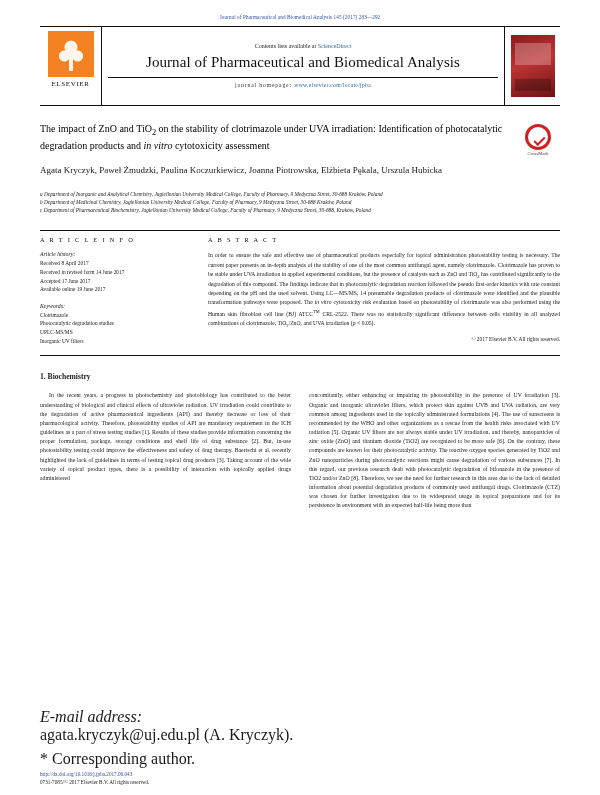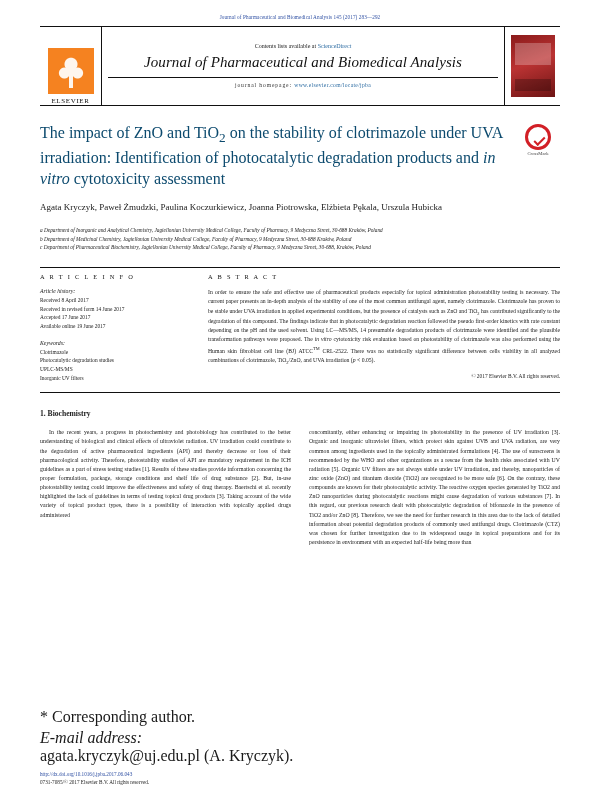--- a/index.html
+++ b/index.html
@@ -39,21 +39,21 @@
     align-items: stretch;
     height: 78px;
     margin-bottom: 16px;
   }
   .masthead-left {
     width: 62px;
     border-right: 1px solid #111;
     display: flex;
     flex-direction: column;
     align-items: center;
-    justify-content: flex-end;
+    justify-content: flex-start;
     padding-top: 4px;
     box-sizing: border-box;
   }
   .elsevier-tree {
     width: 46px;
     height: 46px;
     background: #f58220;
     position: relative;
     overflow: hidden;
   }
@@ -95,21 +95,20 @@
   }
   .contents-line .sd {
     color: #2d6ca2;
   }
   .journal-title {
     font-size: 15px;
     font-family: "Liberation Serif", serif;
     color: #111;
     margin-bottom: 6px;
     letter-spacing: 0.005em;
-    font-style: italic;
   }
   .homepage-bar {
     width: 100%;
     border-top: 1px solid #111;
     padding-top: 4px;
     text-align: center;
     font-size: 5.6px;
     letter-spacing: 0.16em;
     color: #333;
   }
@@ -142,23 +141,23 @@
   }
 
   
   .title-row {
     display: flex;
     align-items: flex-start;
     gap: 10px;
   }
   .article-title {
     flex: 1;
-    font-size: 16px;
+    font-size: 10px;
     line-height: 1.32;
-    color: #0c4a6e;
+    color: #000000;
     margin: 0 0 12px 0;
     font-weight: normal;
   }
   .article-title .it { font-style: italic; }
   .crossmark {
     width: 44px;
     flex: 0 0 44px;
     text-align: center;
     margin-top: 2px;
   }
@@ -370,27 +369,27 @@
   <div class="body-cols">
     <div class="bcol">
       <p>In the recent years, a progress in photochemistry and photobiology has contributed to the better understanding of biological and clinical effects of ultraviolet radiation. UV irradiation could contribute to the degradation of active pharmaceutical ingredients (API) and thereby decrease or loss of their pharmacological activity. Therefore, photostability studies of API are mandatory requirement in the ICH guidelines as a part of stress testing studies [1]. Results of these studies provide information concerning the proper formulation, package, storage conditions and shelf life of drug substance [2]. But, in-use photostability testing could improve the effectiveness and safety of drug therapy. Baertschi et al. recently highlighted the lack of guidelines in terms of testing topical drug products [3]. Taking account of the wide variety of topical product types, there is a possibility of interaction with topically applied drugs administered</p>
     </div>
     <div class="bcol">
       <p class="no-indent">concomitantly, either enhancing or impairing its photostability in the presence of UV irradiation [3]. Organic and inorganic ultraviolet filters, which protect skin against UVB and UVA radiation, are very common among ingredients used in the topically administrated formulations [4]. The use of sunscreens is recommended by the WHO and other organizations as a rescue from the health risks associated with UV radiation [5]. Organic UV filters are not always stable under UV irradiation, and thereby, nanoparticles of zinc oxide (ZnO) and titanium dioxide (TiO2) are recognized to be more safe [6]. On the contrary, these compounds are known for their photocatalytic activity. The reactive oxygen species generated by TiO2 and ZnO nanoparticles during photocatalytic reactions might cause degradation of various substances [7]. In this regard, our previous research dealt with photocatalytic degradation of bifonazole in the presence of TiO2 and/or ZnO [8]. Therefore, we see the need for further research in this area due to the lack of detailed information about potential degradation products of commonly used antifungal drugs. Clotrimazole (CTZ) was chosen for further investigation due to its widespread usage in topical preparations and for its persistence in environment with an expected half-life being more than</p>
     </div>
   </div>
 
   <div class="footnote-wrap">
-    <div class="fn-line" style="margin-bottom:3px;">
-      <span>*</span>
-      <span>Corresponding author.</span>
-    </div>
     <div class="fn-line" style="margin-bottom:6px;">
       <span style="font-style:italic">E-mail address:</span>
       <span class="mail">agata.kryczyk@uj.edu.pl</span>
       <span>(A. Kryczyk).</span>
     </div>
+    <div class="fn-line" style="margin-bottom:3px;">
+      <span>*</span>
+      <span>Corresponding author.</span>
+    </div>
     <div class="fn-rule"></div>
     <div class="doi-line">http://dx.doi.org/10.1016/j.jpba.2017.06.043</div>
     <div class="issn-line">0731-7085/© 2017 Elsevier B.V. All rights reserved.</div>
   </div>
 
 </div>
 
 </body></html>

